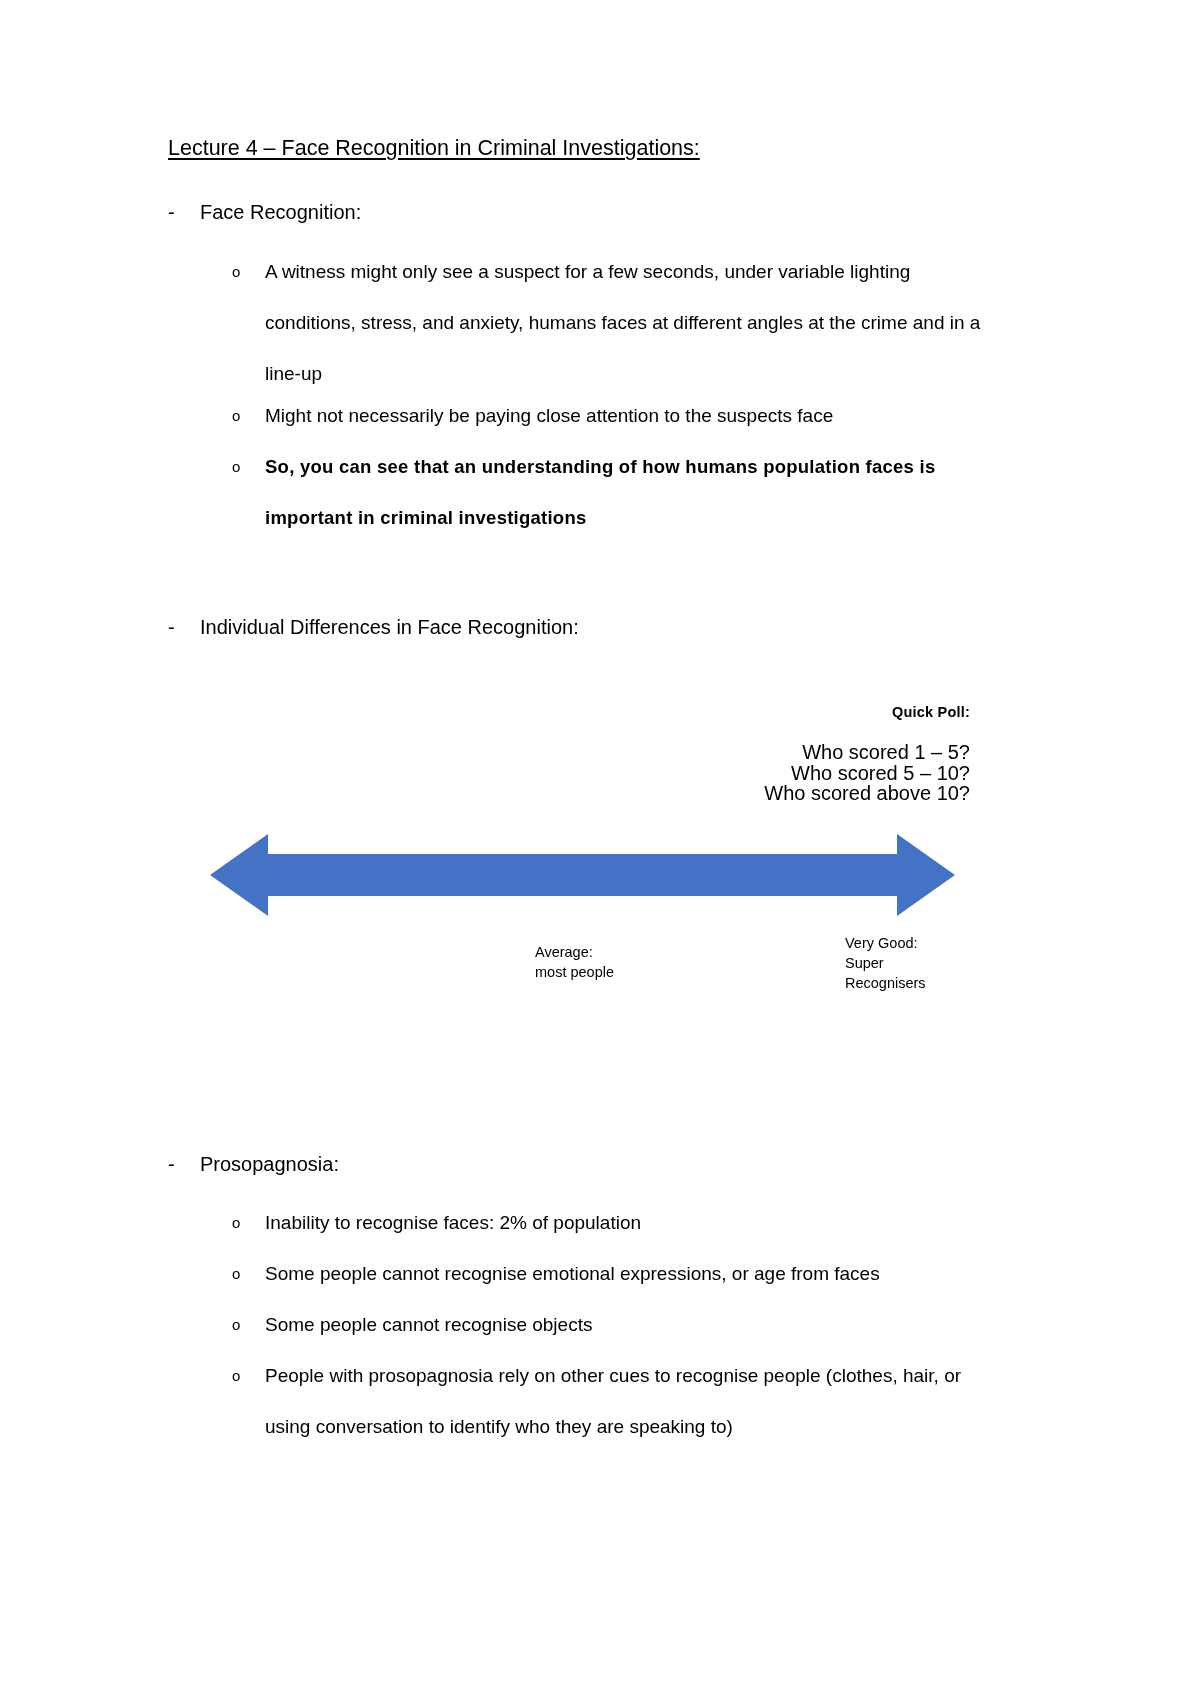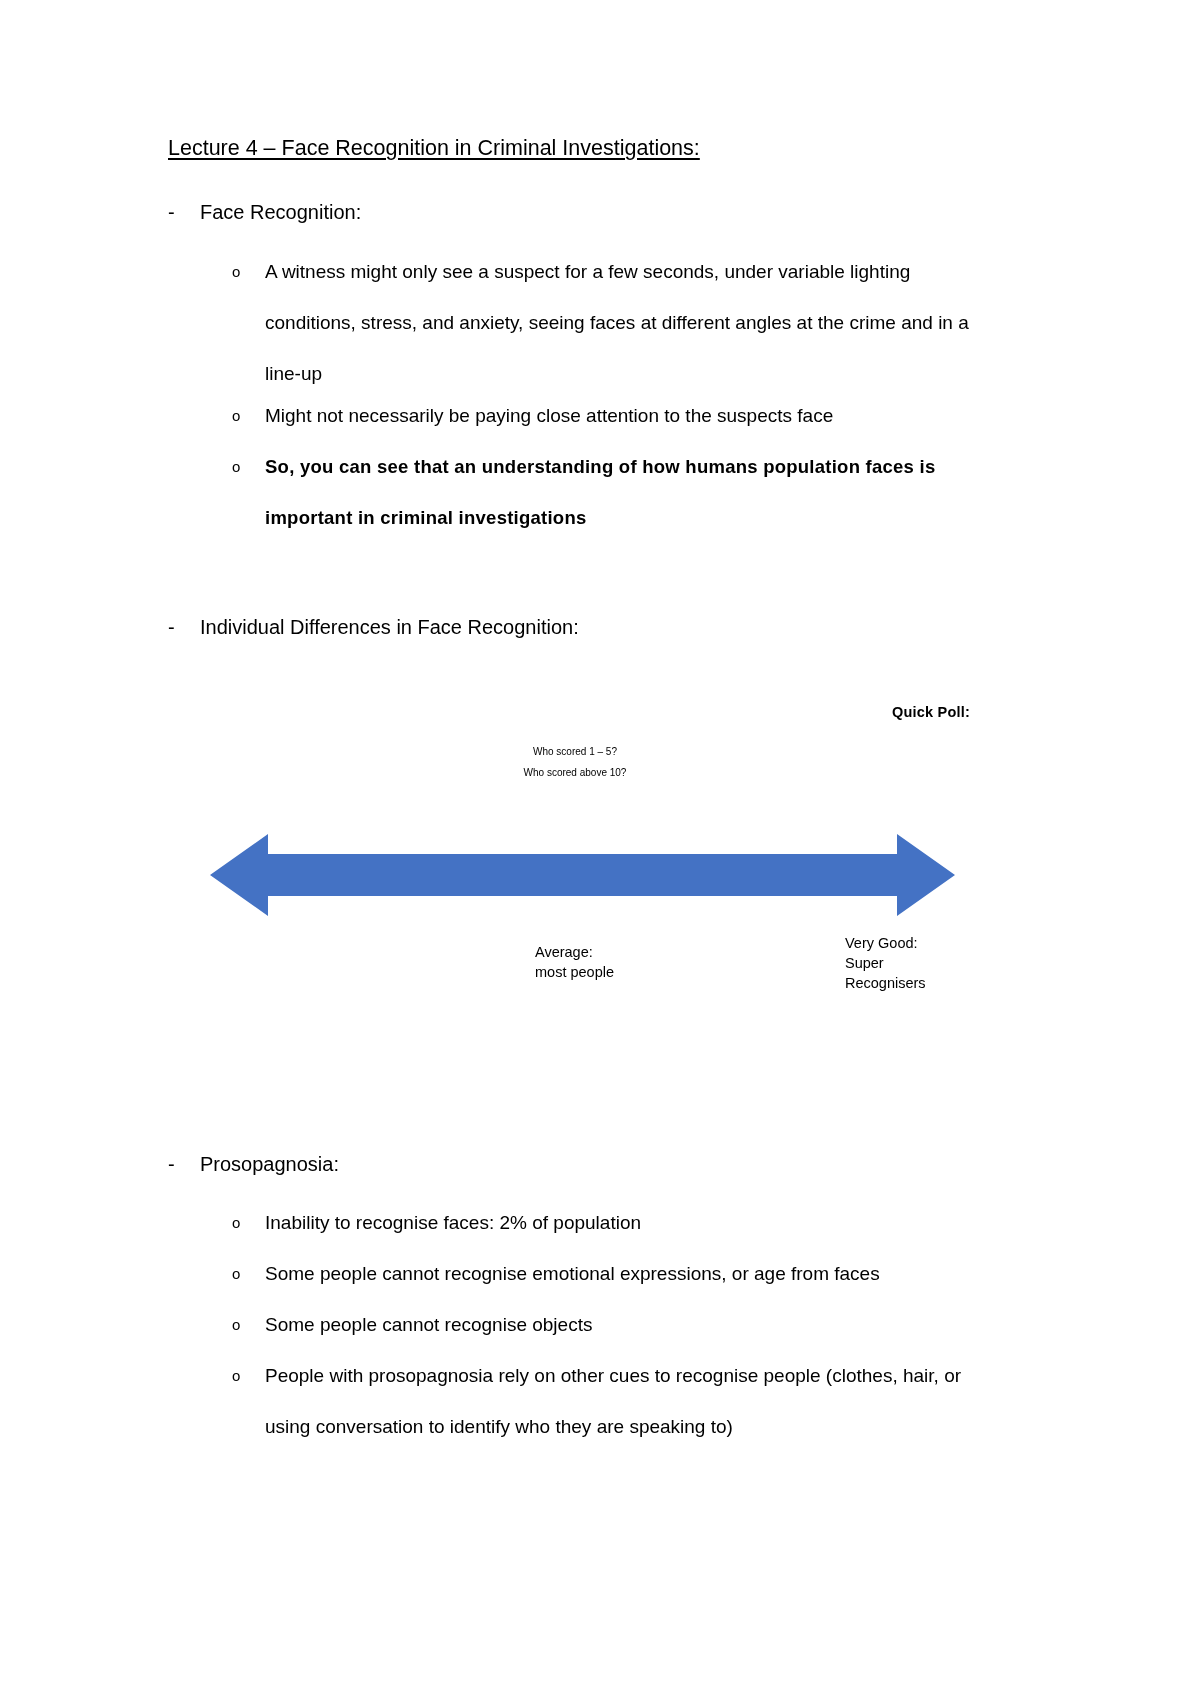--- a/index.html
+++ b/index.html
@@ -88,22 +88,22 @@
     text-align: right;
     font-size: 14.5px;
     font-weight: bold;
     letter-spacing: 0.2px;
   }
   .poll-lines {
     position: absolute;
     left: 0;
     top: 52px;
     width: 790px;
-    text-align: center;
-    font-size: 10px;
+    text-align: right;
+    font-size: 20px;
     line-height: 20.5px;
   }
   .arrow-wrap {
     position: absolute;
     left: 30px;
     top: 140px;
     width: 745px;
     height: 90px;
   }
   .arrow-wrap svg { display: block; }
@@ -126,21 +126,21 @@
 
   <div class="doc-title">Lecture 4 – Face Recognition in Criminal Investigations:</div>
 
   <div class="lvl1" style="left:168px; top:198px;">
     <span class="dash">-</span>
     <span class="txt">Face Recognition:</span>
   </div>
 
   <div class="lvl2" style="left:232px; top:246px;">
     <span class="marker">o</span>
-    <span class="body">A witness might only see a suspect for a few seconds, under variable lighting conditions, stress, and anxiety, seeing faces at different angles at the crime and in a line-up</span>
+    <span class="body">A witness might only see a suspect for a few seconds, under variable lighting conditions, stress, and anxiety, humans faces at different angles at the crime and in a line-up</span>
   </div>
 
   <div class="lvl2" style="left:232px; top:390px;">
     <span class="marker">o</span>
     <span class="body">Might not necessarily be paying close attention to the suspects face</span>
   </div>
 
   <div class="lvl2 bold" style="left:232px; top:441px;">
     <span class="marker">o</span>
     <span class="body">So, you can see that an understanding of how humans population faces is important in criminal investigations</span>
@@ -150,20 +150,21 @@
     <span class="dash">-</span>
     <span class="txt">Individual Differences in Face Recognition:</span>
   </div>
 
   <div class="diagram">
 
     <div class="poll-title">Quick Poll:</div>
 
     <div class="poll-lines">
       <div class="nowrap">Who scored 1 – 5?</div>
+      <div class="nowrap">Who scored 5 – 10?</div>
       <div class="nowrap">Who scored above 10?</div>
     </div>
 
     <div class="arrow-wrap">
       <svg width="745" height="90" viewBox="0 0 745 90" xmlns="http://www.w3.org/2000/svg" aria-hidden="true">
         <polygon id="arrow-shape" points="0,45 58,4 58,24 687,24 687,4 745,45 687,86 687,66 58,66 58,86" fill="#4472C4"></polygon>
       </svg>
     </div>
 
 

